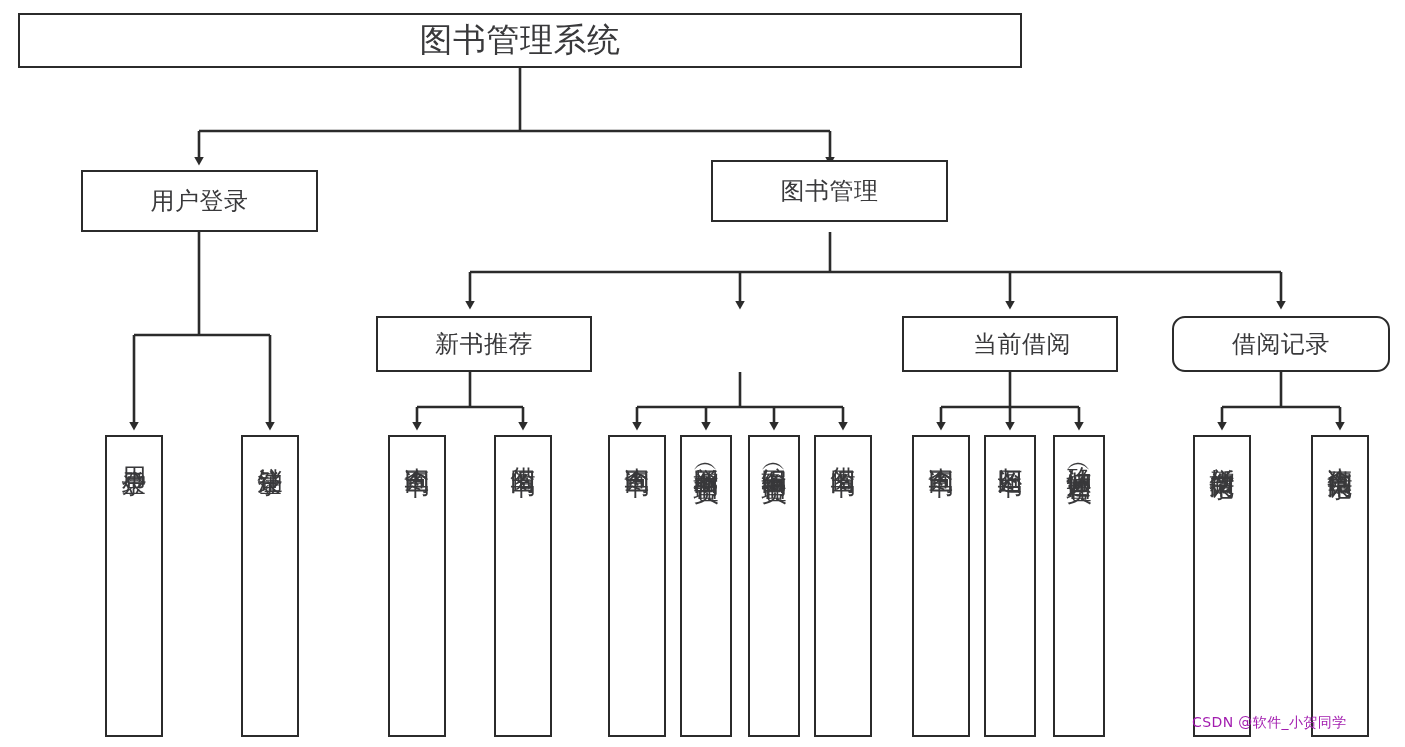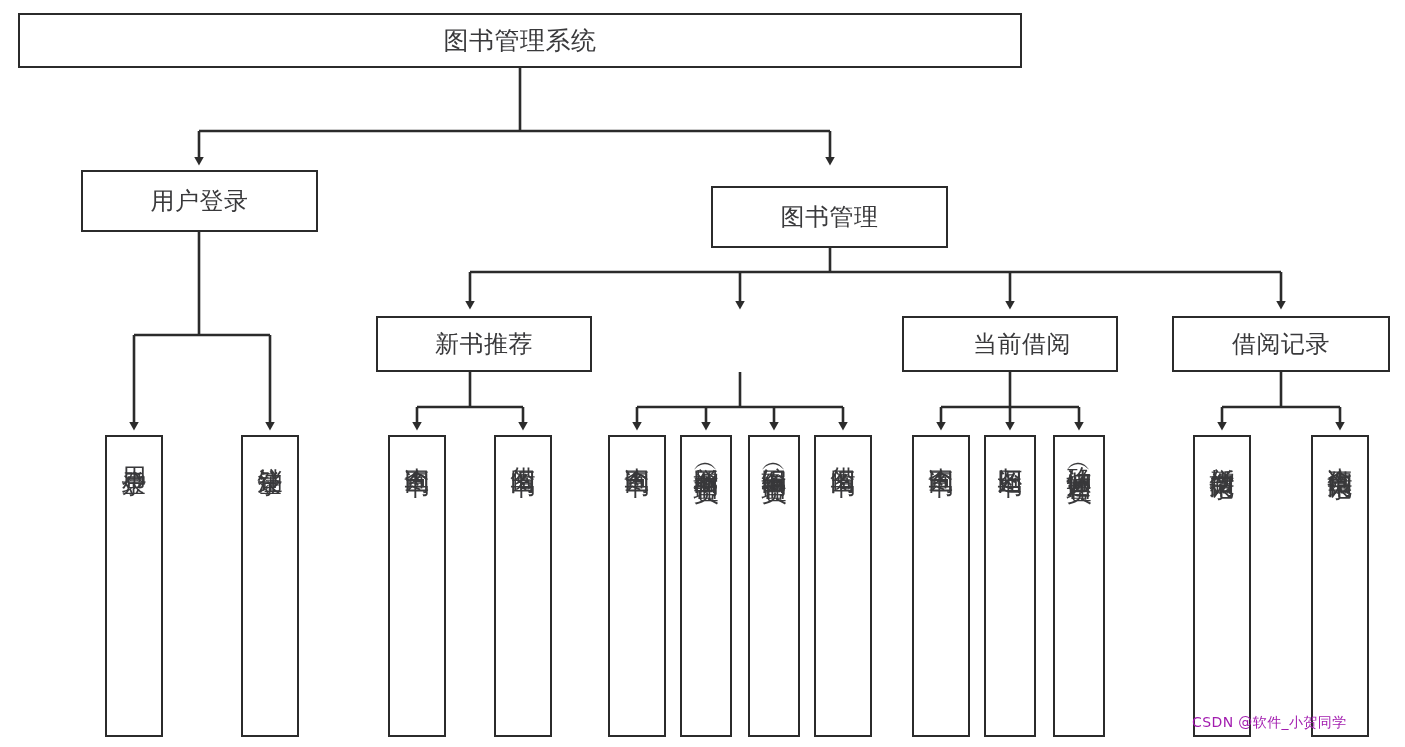--- a/index.html
+++ b/index.html
@@ -40,21 +40,21 @@
     line-height: 1.18;
     text-align: center;
     white-space: nowrap;
     letter-spacing: 0.5px;
   }
   
   .h-node .node-label {
     font-size: 24px;
   }
   .root .node-label {
-    font-size: 25px;
+    font-size: 33px;
   }
   
   .v-node {
     align-items: flex-start;
     justify-content: center;
     padding-top: 10px;
   }
   .v-node .node-label {
     writing-mode: vertical-rl;
     text-orientation: upright;
@@ -130,34 +130,34 @@
   </svg>
 
   <div class="node h-node root" style="left:18px; top:13px; width:1004px; height:55px;">
     <span class="node-label">图书管理系统</span>
   </div>
 
   <div class="node h-node" style="left:81px; top:170px; width:237px; height:62px;">
     <span class="node-label">用户登录</span>
   </div>
 
-  <div class="node h-node" style="left:711px; top:186px; width:237px; height:62px;">
+  <div class="node h-node" style="left:711px; top:160px; width:237px; height:62px;">
     <span class="node-label">图书管理</span>
   </div>
 
   <div class="node h-node" style="left:376px; top:316px; width:216px; height:56px;">
     <span class="node-label">新书推荐</span>
   </div>
 
 
   <div class="node h-node" style="left:902px; top:316px; width:216px; height:56px;padding-left:24px;">
     <span class="node-label">当前借阅</span>
   </div>
 
-  <div class="node h-node" style="left:1172px; top:316px; width:218px; height:56px;">
+  <div class="node h-node" style="left:1172px; top:316px; width:218px; height:56px;border-radius:13px;">
     <span class="node-label">借阅记录</span>
   </div>
 
   <div class="node v-node" style="left:105px; top:435px; width:58px; height:302px;">
     <span class="node-label">用户登录</span>
   </div>
 
   <div class="node v-node" style="left:241px; top:435px; width:58px; height:302px;">
     <span class="node-label">注销登录</span>
   </div>

